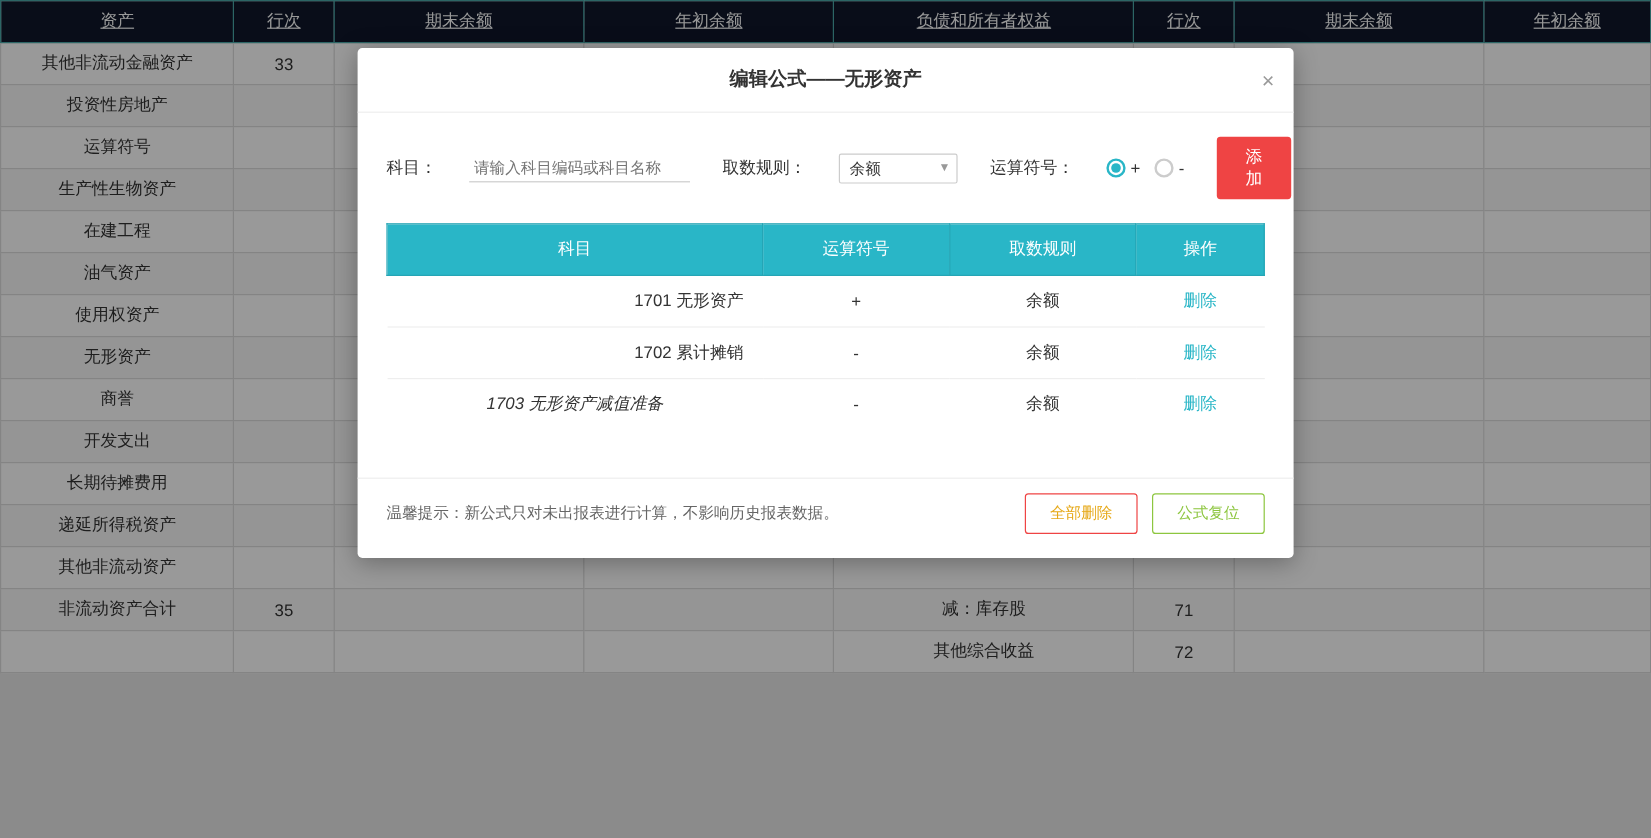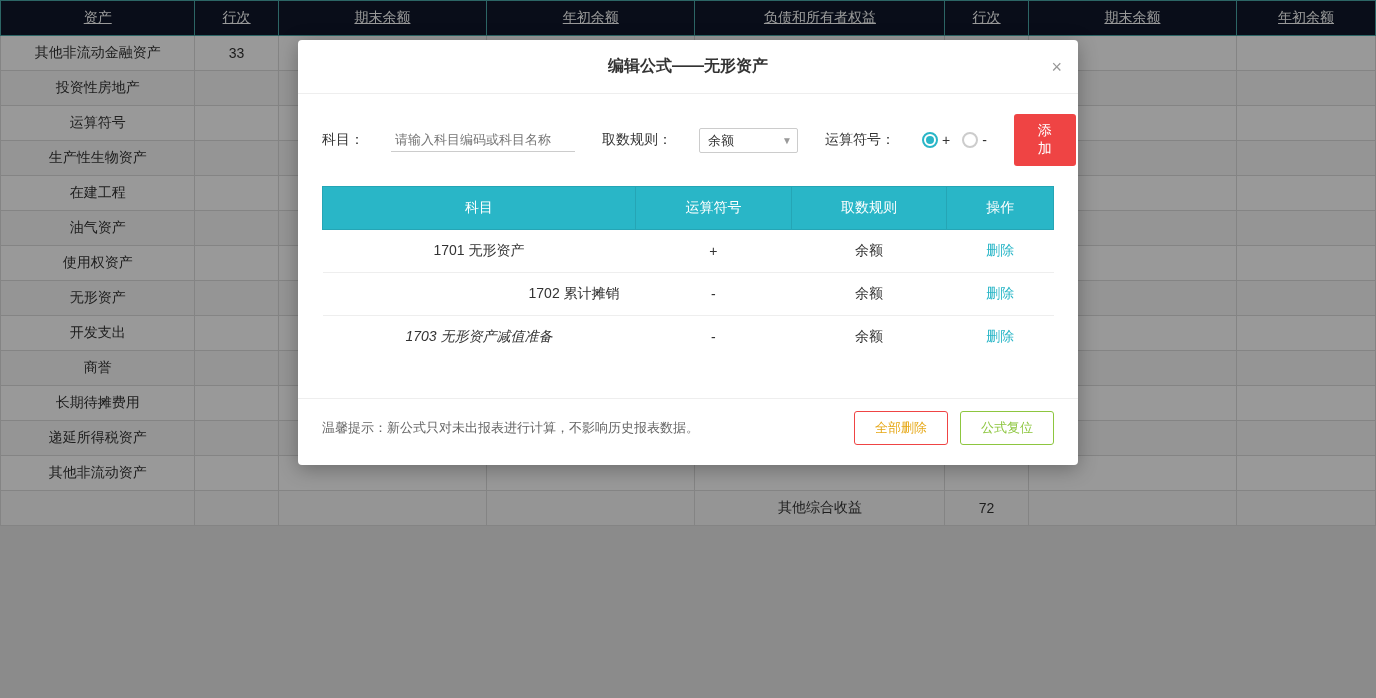--- a/index.html
+++ b/index.html
@@ -376,40 +376,40 @@
     <td class="col-asset">无形资产</td>
     <td class="col-row"></td>
     <td class="col-balance"></td>
     <td class="col-year"></td>
     <td class="col-liability"></td>
     <td class="col-row2"></td>
     <td class="col-balance2"></td>
     <td class="col-year2"></td>
   </tr>
         <tr>
+    <td class="col-asset">商誉</td>
+    <td class="col-row"></td>
+    <td class="col-balance"></td>
+    <td class="col-year"></td>
+    <td class="col-liability"></td>
+    <td class="col-row2"></td>
+    <td class="col-balance2"></td>
+    <td class="col-year2"></td>
+  </tr>
+        <tr>
     <td class="col-asset">开发支出</td>
     <td class="col-row"></td>
     <td class="col-balance"></td>
     <td class="col-year"></td>
     <td class="col-liability"></td>
     <td class="col-row2"></td>
     <td class="col-balance2"></td>
     <td class="col-year2"></td>
   </tr>
         <tr>
-    <td class="col-asset">商誉</td>
-    <td class="col-row"></td>
-    <td class="col-balance"></td>
-    <td class="col-year"></td>
-    <td class="col-liability"></td>
-    <td class="col-row2"></td>
-    <td class="col-balance2"></td>
-    <td class="col-year2"></td>
-  </tr>
-        <tr>
     <td class="col-asset">长期待摊费用</td>
     <td class="col-row"></td>
     <td class="col-balance"></td>
     <td class="col-year"></td>
     <td class="col-liability"></td>
     <td class="col-row2"></td>
     <td class="col-balance2"></td>
     <td class="col-year2"></td>
   </tr>
         <tr>
@@ -422,20 +422,30 @@
     <td class="col-balance2"></td>
     <td class="col-year2"></td>
   </tr>
         <tr>
     <td class="col-asset">其他非流动资产</td>
     <td class="col-row"></td>
     <td class="col-balance"></td>
     <td class="col-year"></td>
     <td class="col-liability"></td>
     <td class="col-row2"></td>
+    <td class="col-balance2"></td>
+    <td class="col-year2"></td>
+  </tr>
+        <tr>
+    <td class="col-asset">非流动资产合计</td>
+    <td class="col-row">35</td>
+    <td class="col-balance"></td>
+    <td class="col-year"></td>
+    <td class="col-liability">减：库存股</td>
+    <td class="col-row2">71</td>
     <td class="col-balance2"></td>
     <td class="col-year2"></td>
   </tr>
         <tr>
     <td class="col-asset"></td>
     <td class="col-row"></td>
     <td class="col-balance"></td>
     <td class="col-year"></td>
     <td class="col-liability">其他综合收益</td>
     <td class="col-row2">72</td>
@@ -491,21 +501,21 @@
           <thead>
             <tr>
               <th>科目</th>
               <th>运算符号</th>
               <th>取数规则</th>
               <th>操作</th>
             </tr>
           </thead>
           <tbody id="formula-table-body">
           <tr>
-    <td style="text-align:center;padding-left:16px;">1701 无形资产</td>
+    <td style="text-align:right;padding-left:16px;">1701 无形资产</td>
     <td>+</td>
     <td>余额</td>
     <td><button class="btn-delete">删除</button></td>
   </tr>
               <tr>
     <td style="text-align:right;padding-left:16px;">1702 累计摊销</td>
     <td>-</td>
     <td>余额</td>
     <td><button class="btn-delete">删除</button></td>
   </tr>

